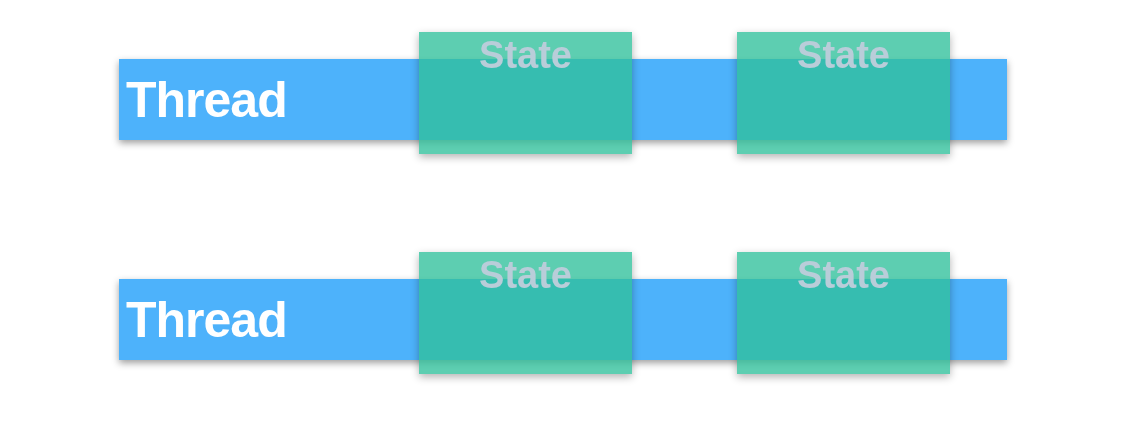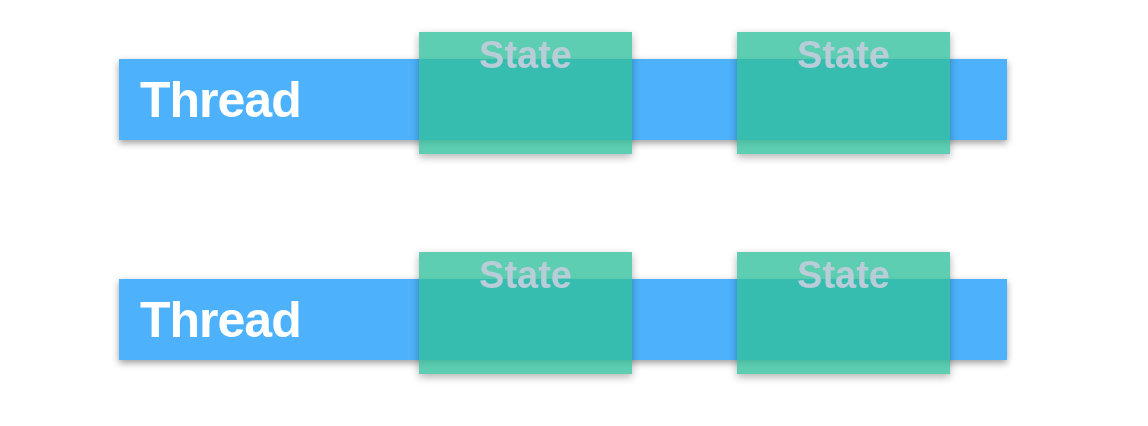--- a/index.html
+++ b/index.html
@@ -31,21 +31,21 @@
     height: 81px;
     background: var(--thread-bar);
     box-shadow: 0 3px 7px rgba(0, 0, 0, 0.38);
     display: flex;
     align-items: center;
   }
   .thread-label {
     color: var(--thread-text);
     font-size: 50px;
     font-weight: bold;
-    padding-left: 21px;
+    padding-left: 7px;
     letter-spacing: -1px;
     line-height: 1;
   }
   .state-box {
     position: absolute;
     top: 0;
     width: 213px;
     height: 122px;
     background: var(--state-box);
     box-shadow: 0 3px 8px rgba(0, 0, 0, 0.30);

